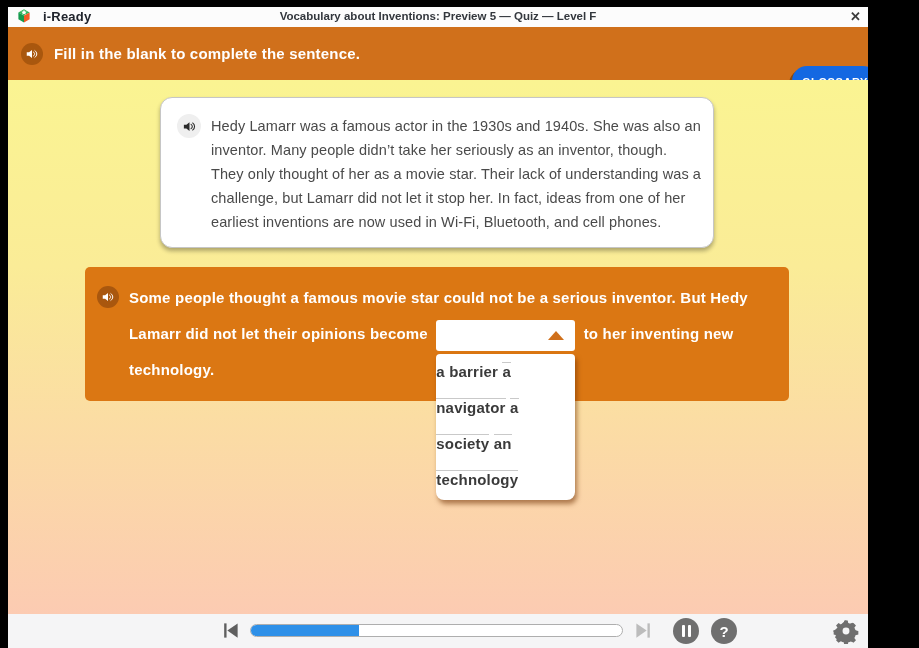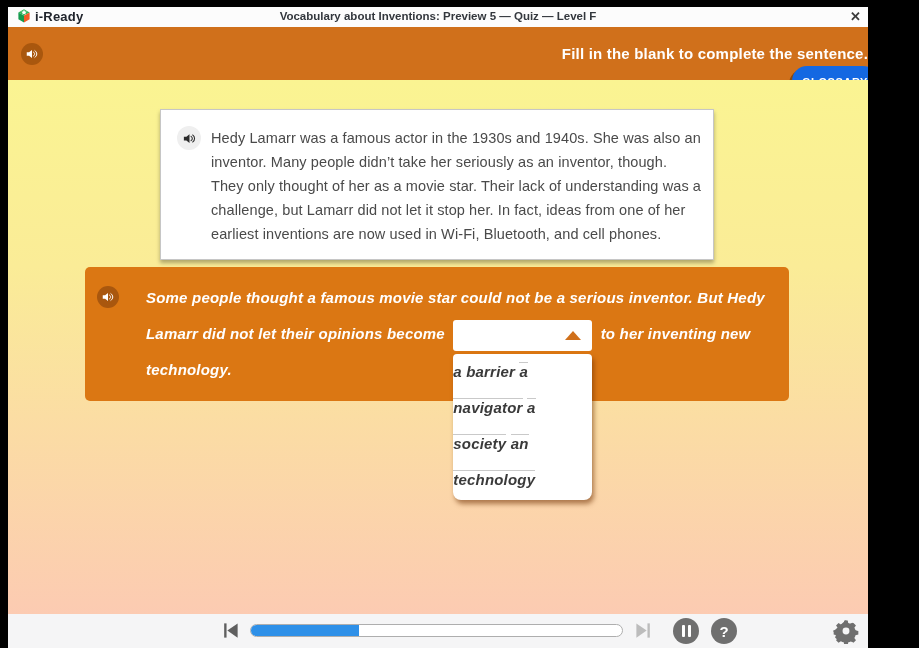--- a/index.html
+++ b/index.html
@@ -1,58 +1,58 @@
 <!DOCTYPE html>
 <html><head>
 <meta charset="utf-8">
 <style>
   html,body{margin:0;padding:0;background:#000;width:919px;height:648px;overflow:hidden;
             font-family:"Liberation Sans",sans-serif;-webkit-font-smoothing:antialiased;}
   .app{position:absolute;left:8px;top:7px;width:860px;height:641px;background:#fff;overflow:hidden;}
 
   
   .topbar{position:relative;height:20px;background:#fcfcfc;}
-  .logo{position:absolute;left:8px;top:1px;display:flex;align-items:center;gap:3px;}
+  .logo{position:absolute;left:8px;top:1px;display:flex;align-items:center;gap:11px;}
   .logo-text{font-size:13px;font-weight:bold;color:#20242c;letter-spacing:.2px;}
   .win-title{position:absolute;left:0;right:0;top:3px;text-align:center;font-size:11.5px;
              font-weight:600;color:#33373d;}
   .close-x{position:absolute;right:7px;top:2px;font-size:13px;font-weight:bold;color:#3b3b3b;
            cursor:pointer;line-height:16px;}
 
   
   .header{position:relative;height:53px;background:#D0701B;display:flex;align-items:center;
-          padding-left:13px;box-sizing:border-box;justify-content:space-between;}
+          padding-left:13px;box-sizing:border-box;}
   .spk-circle{width:22px;height:22px;border-radius:50%;background:#A9570E;display:flex;
               align-items:center;justify-content:center;flex:0 0 auto;}
   .spk-circle svg{width:14px;height:14px;color:#fff;}
   .header-prompt{color:#fff;font-weight:bold;font-size:15px;margin-left:11px;letter-spacing:.2px;}
   .glossary-btn{position:absolute;right:-10px;top:11px;width:86px;height:31px;background:#1468E2;
                 border:none;border-radius:15px;color:#fff;font-weight:bold;font-size:11px;
                 letter-spacing:.6px;font-family:"Liberation Sans",sans-serif;cursor:pointer;
                 box-shadow:-3px 3px 0 rgba(80,40,0,.55);margin-top:28px;}
 
   
   .content{position:relative;height:534px;
            background:linear-gradient(180deg,#FAF492 0%,#FAEC97 35%,#FBDCA4 65%,#FCCBB2 100%);}
 
   .passage-card{position:absolute;left:152px;top:17px;width:554px;height:151px;background:#fff;
-                border:1px solid #c6c6c6;border-radius:0;box-sizing:border-box;
-                box-shadow:0 3px 4px rgba(0,0,0,.3);margin-top:12px;}
+                border:1px solid #c6c6c6;border-radius:12px;box-sizing:border-box;
+                box-shadow:0 3px 4px rgba(0,0,0,.3);}
   .passage-spk{position:absolute;left:16px;top:16px;width:24px;height:24px;border-radius:50%;
                background:#efefef;display:flex;align-items:center;justify-content:center;cursor:pointer;}
   .passage-spk svg{width:15px;height:15px;color:#2b2b2b;}
   .passage-text{position:absolute;left:50px;top:16px;width:492px;font-size:14.5px;color:#4a4a4a;
                 line-height:24px;letter-spacing:.1px;}
 
   .question-box{position:absolute;left:77px;top:187px;width:704px;min-height:86px;background:#DB7713;
                 border-radius:5px;box-sizing:border-box;padding:13px 16px 13px 12px;}
   .q-inner{display:flex;align-items:flex-start;}
   .q-spk{margin-top:6px;}
-  .q-text{color:#fff;font-weight:bold;font-size:15px;line-height:36px;margin-left:27px;
-          letter-spacing:.2px;font-style:italic;}
+  .q-text{color:#fff;font-weight:bold;font-size:15px;line-height:36px;margin-left:10px;
+          letter-spacing:.2px;}
 
   
   .blank-select{position:relative;display:inline-block;width:139px;height:31px;background:#fff;
                 border-radius:3px;vertical-align:middle;cursor:pointer;margin:0 4px;}
   .tri-up{position:absolute;right:11px;top:11px;width:0;height:0;border-left:8px solid transparent;
           border-right:8px solid transparent;border-bottom:9px solid #D0701B;}
   .dropdown-list{position:absolute;left:0;top:calc(100% + 3px);width:139px;background:#fff;
                  border-radius:4px 4px 8px 8px;box-shadow:2px 4px 5px rgba(110,45,0,.55);
                  padding-bottom:2px;z-index:10;}
   .dropdown-option{height:31px;line-height:31px;padding-left:0;font-size:15px;font-weight:bold;

